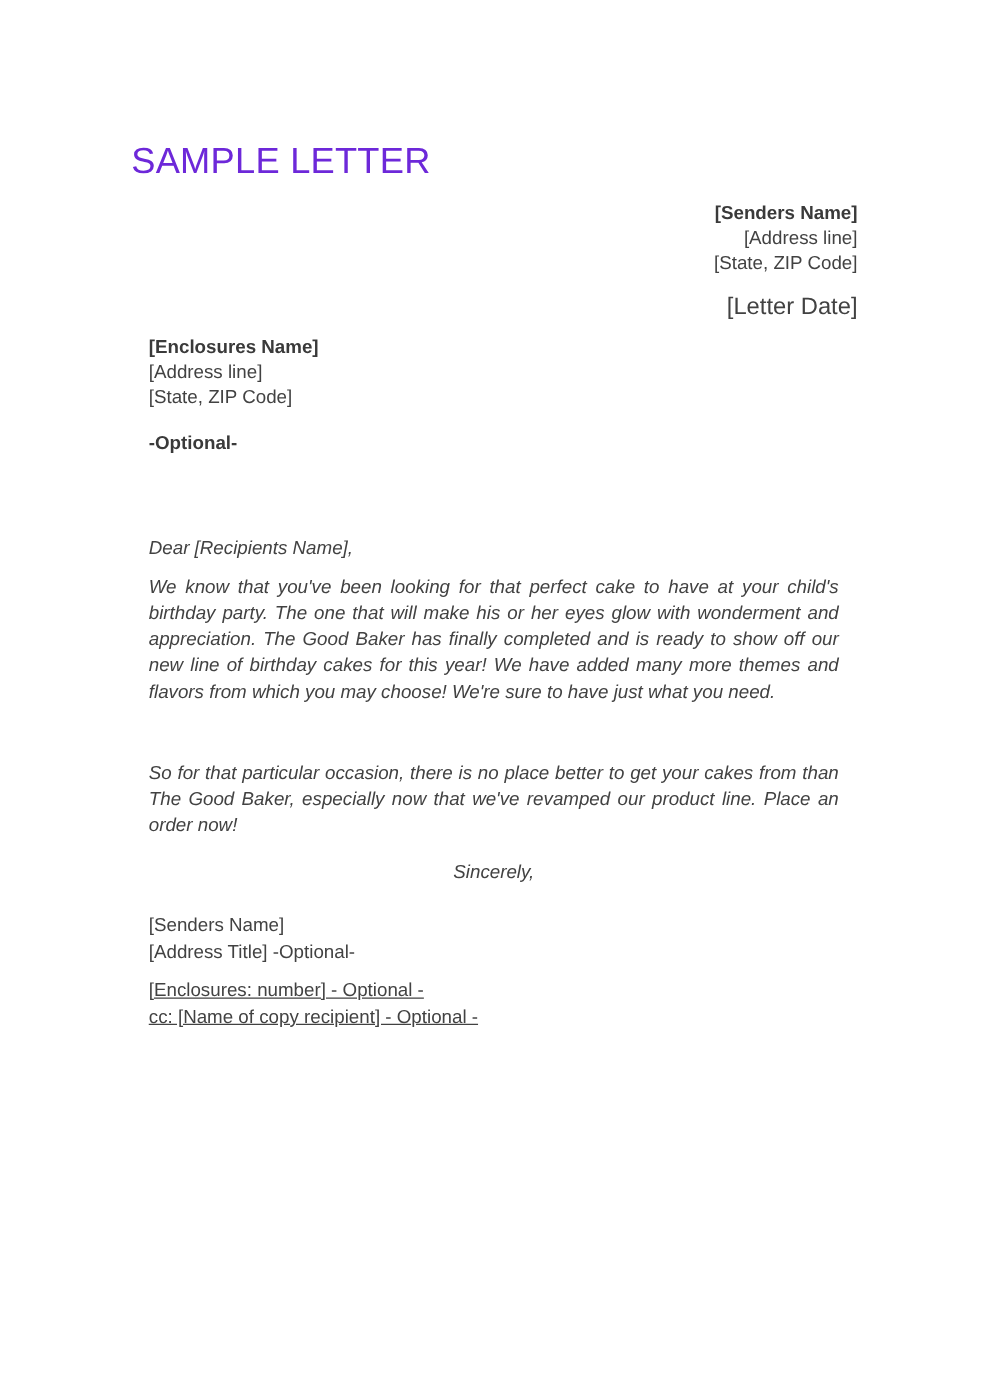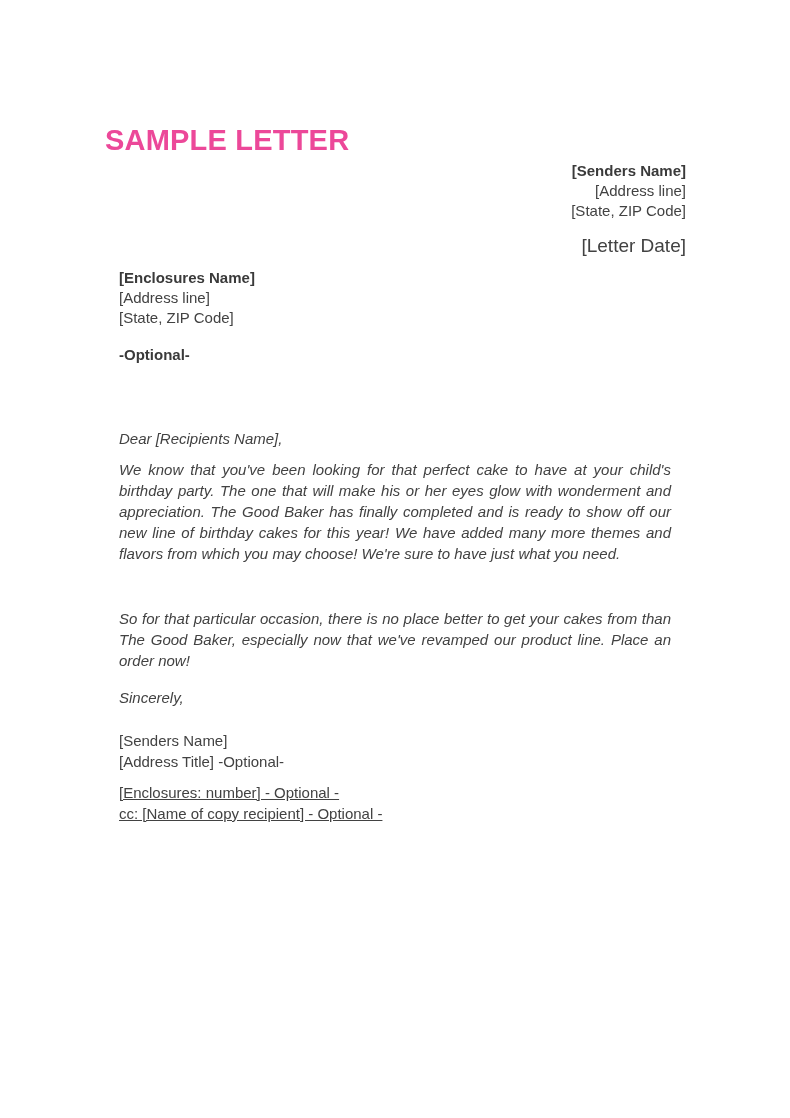--- a/index.html
+++ b/index.html
@@ -11,24 +11,24 @@
       width: 790px;
       height: 1118px;
       position: relative;
       overflow: hidden;
       font-family: "Liberation Sans", sans-serif;
       color: #424242;
     }
     .title {
       position: absolute;
       left: 105px;
-      top: 124px;
+      top: 113px;
       font-size: 29px;
-      font-weight: bold;
-      color: #ec4899;
+      font-weight: normal;
+      color: #6d28d9;
       letter-spacing: 0.2px;
       margin: 0;
     }
     .sender-block {
       position: absolute;
       right: 104px;
       top: 161px;
       text-align: right;
       font-size: 15px;
       line-height: 20px;
@@ -47,21 +47,21 @@
       left: 119px;
       width: 552px;
       font-size: 15px;
       line-height: 21px;
     }
     .recipient { top: 268px; line-height: 20px; }
     .subject { top: 344px; line-height: 22px; }
     .salutation { top: 428px; }
     .para1 { top: 459px; text-align: justify; }
     .para2 { top: 608px; text-align: justify; }
-    .closing { top: 687px; }
+    .closing { top: 687px; text-align: center; }
     .signature { top: 730px; }
     .enclosures { top: 782px; text-decoration: underline; }
     .line { display: block; white-space: nowrap; }
     p { margin: 0; font-style: italic; }
   </style>
 </head>
 <body>
 
 <h1 class="title">SAMPLE LETTER</h1>
 

